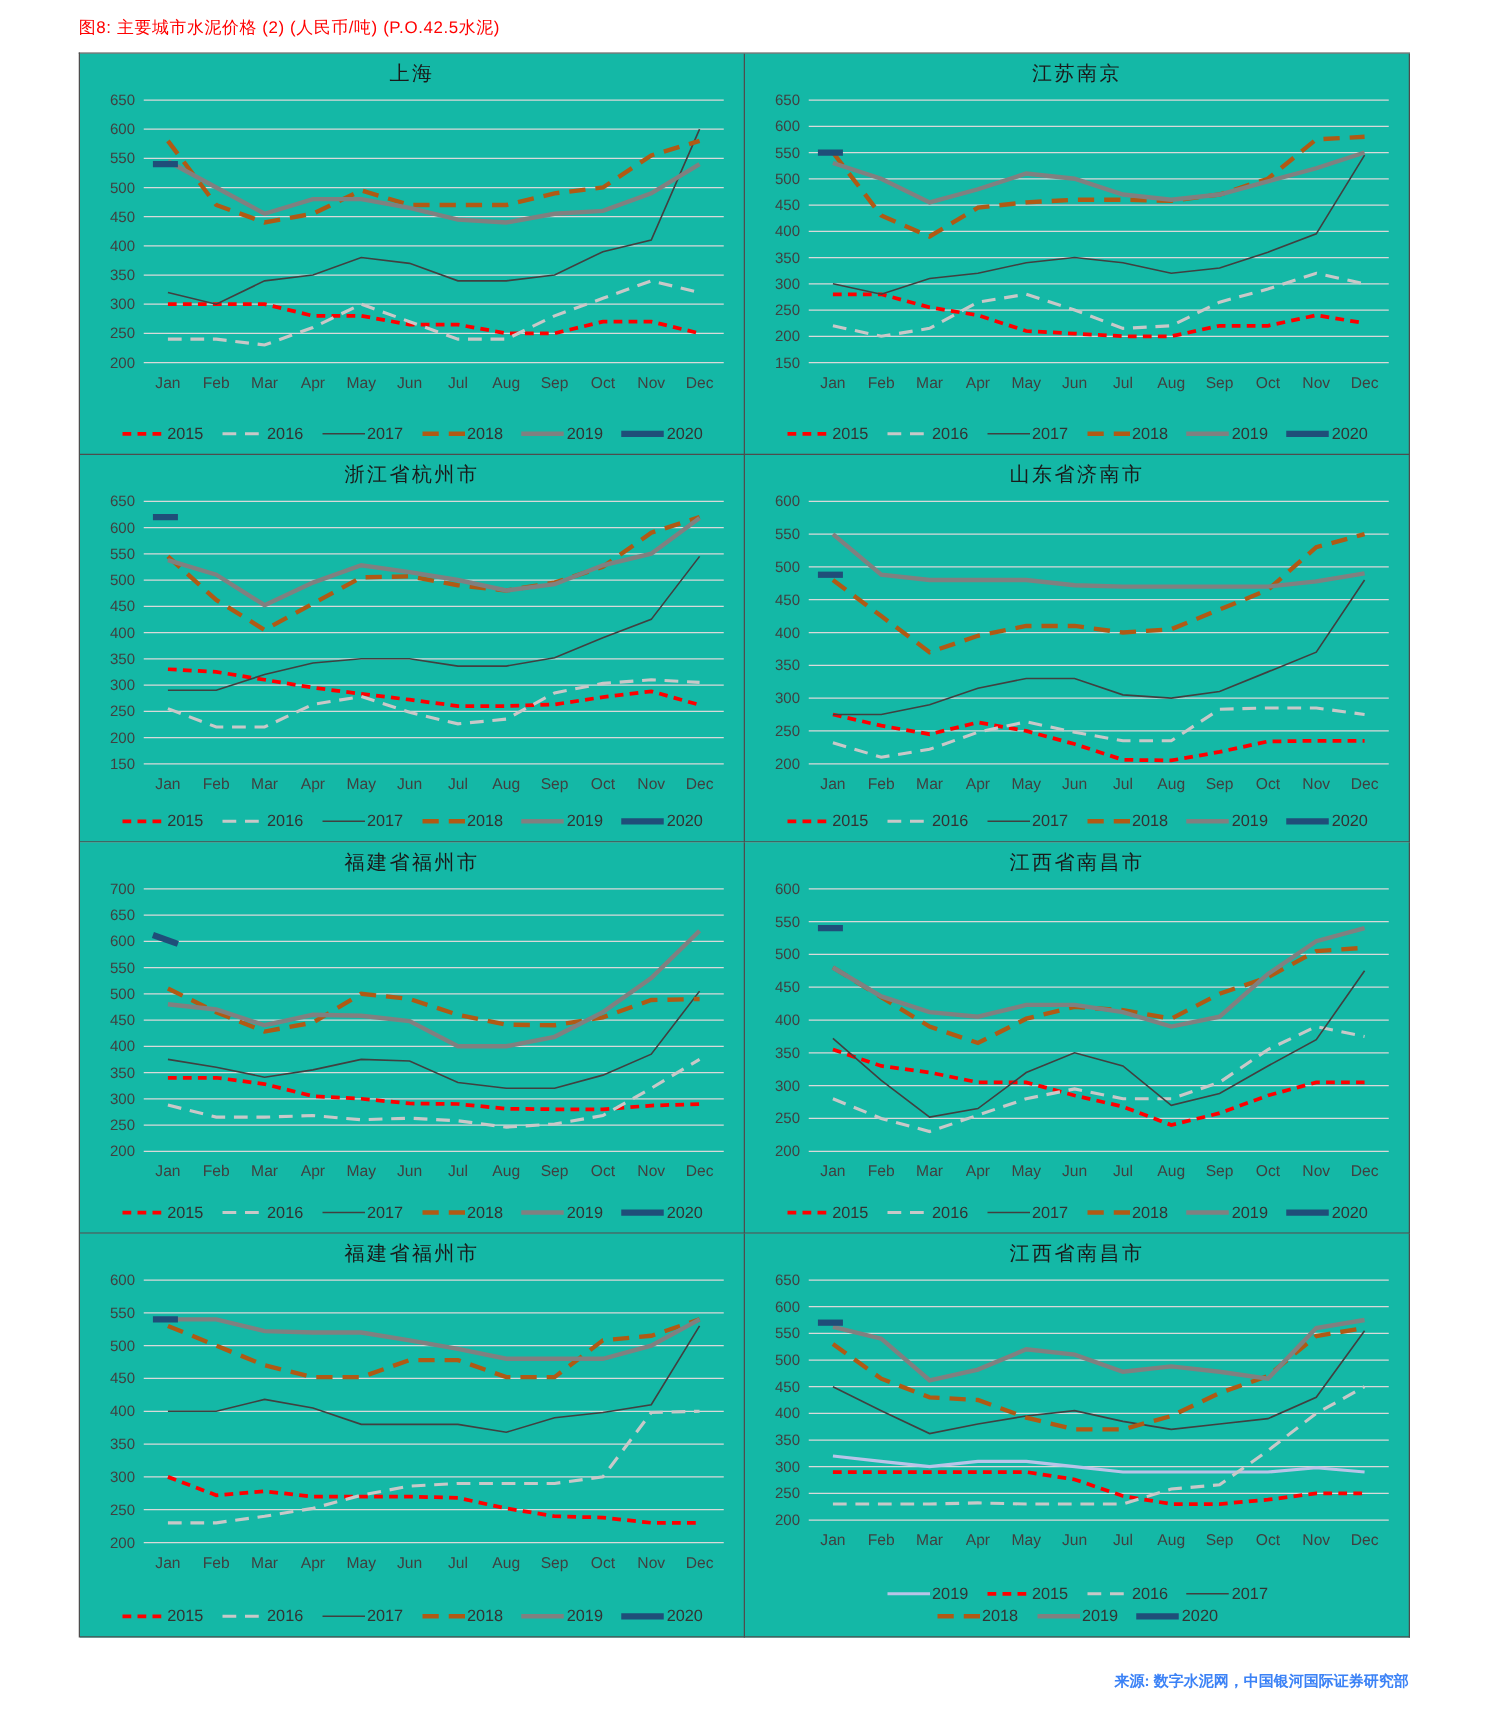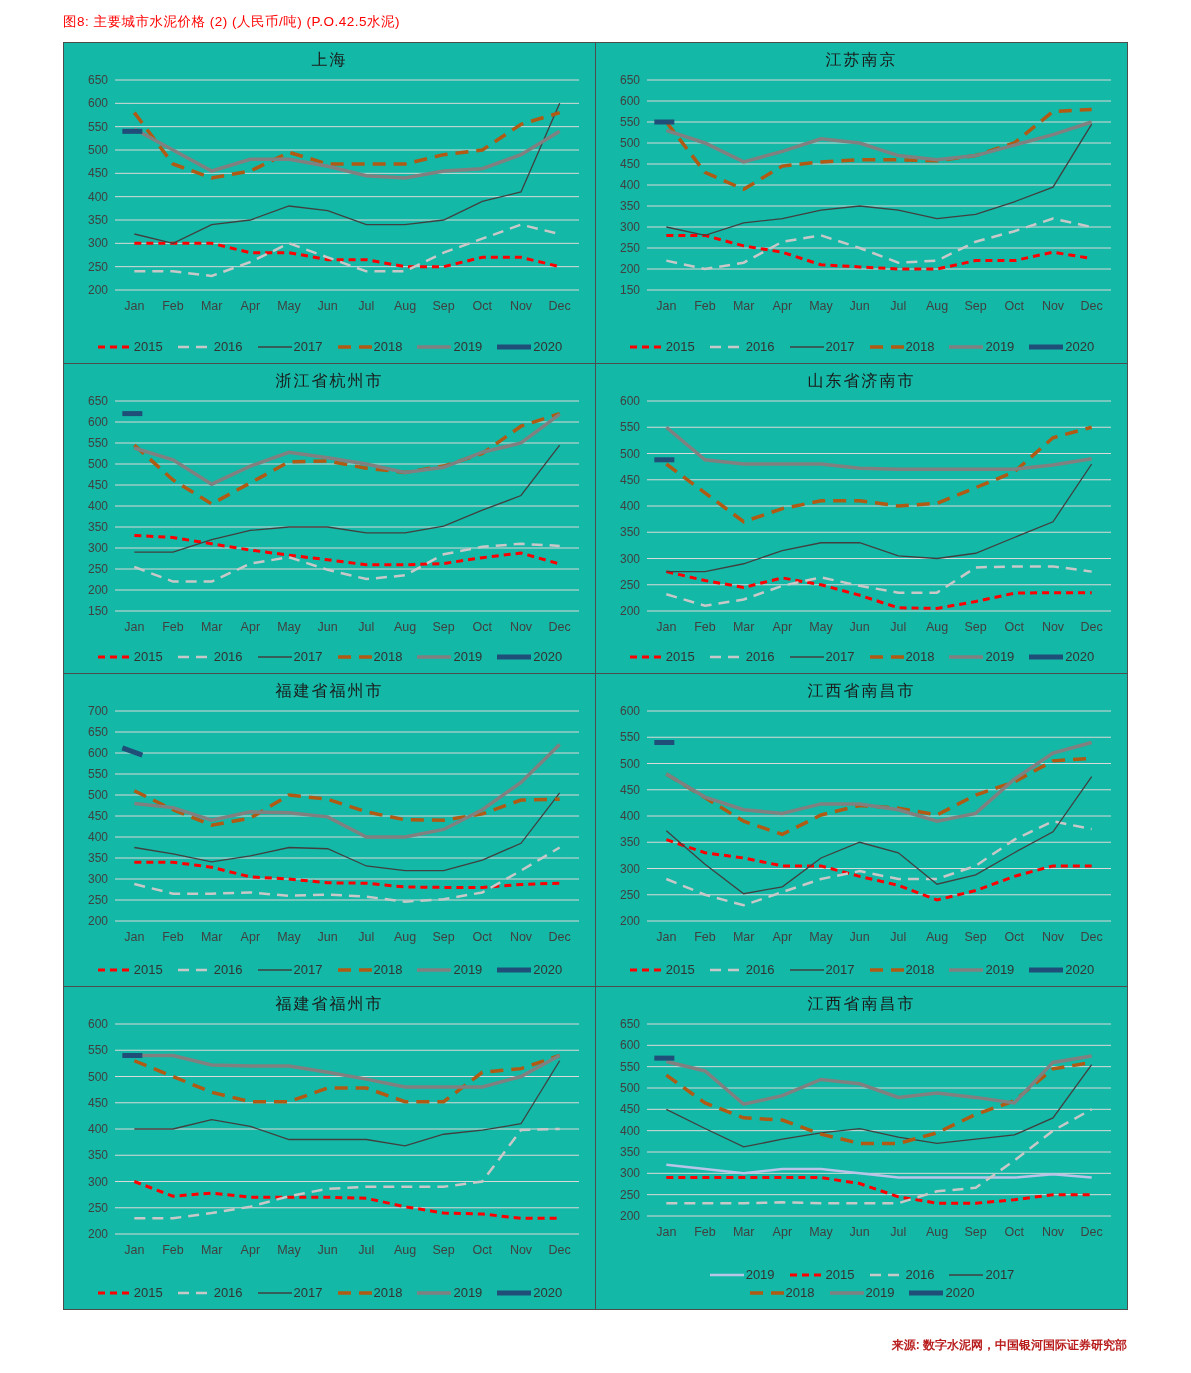--- a/index.html
+++ b/index.html
@@ -8,21 +8,21 @@
   .charts-grid{position:absolute;left:63px;top:42px;width:1064px;display:grid;
     grid-template-columns:532px 532px;grid-template-rows:321px 310px 313px 323px;
     border-top:1px solid #4d4d4d;border-left:1px solid #4d4d4d;}
   .panel{border-right:1px solid #4d4d4d;border-bottom:1px solid #4d4d4d;display:flex;
     flex-direction:column;align-items:center;overflow:hidden;background:#14b8a6;}
   .ptitle{font-size:16px;color:#1a1a1a;margin-top:7px;line-height:20px;letter-spacing:2px;}
   .legend{margin-top:auto;margin-bottom:9px;width:100%;}
   .lrow{display:flex;justify-content:center;align-items:center;gap:14px;margin-top:3px;}
   .litem{display:flex;align-items:center;gap:1px;font-size:13px;color:#333;}
   svg text{font-family:"Liberation Sans",sans-serif;fill:#404040;}
-  .source{position:absolute;right:64px;top:1337px;color:#b91c1c;font-weight:bold;font-size:12px;text-align:center;}
+  .source{position:absolute;right:64px;top:1337px;color:#3b82f6;font-weight:bold;font-size:12px;text-align:center;}
 </style>
 </head>
 <body>
 
 <div class="fig-title">图8: 主要城市水泥价格 (2) (人民币/吨) (P.O.42.5水泥)</div>
 <div class="charts-grid" id="charts">
     <div class="panel">
       <div class="ptitle">上海</div>
       <svg width="522" height="248">
         <g>

